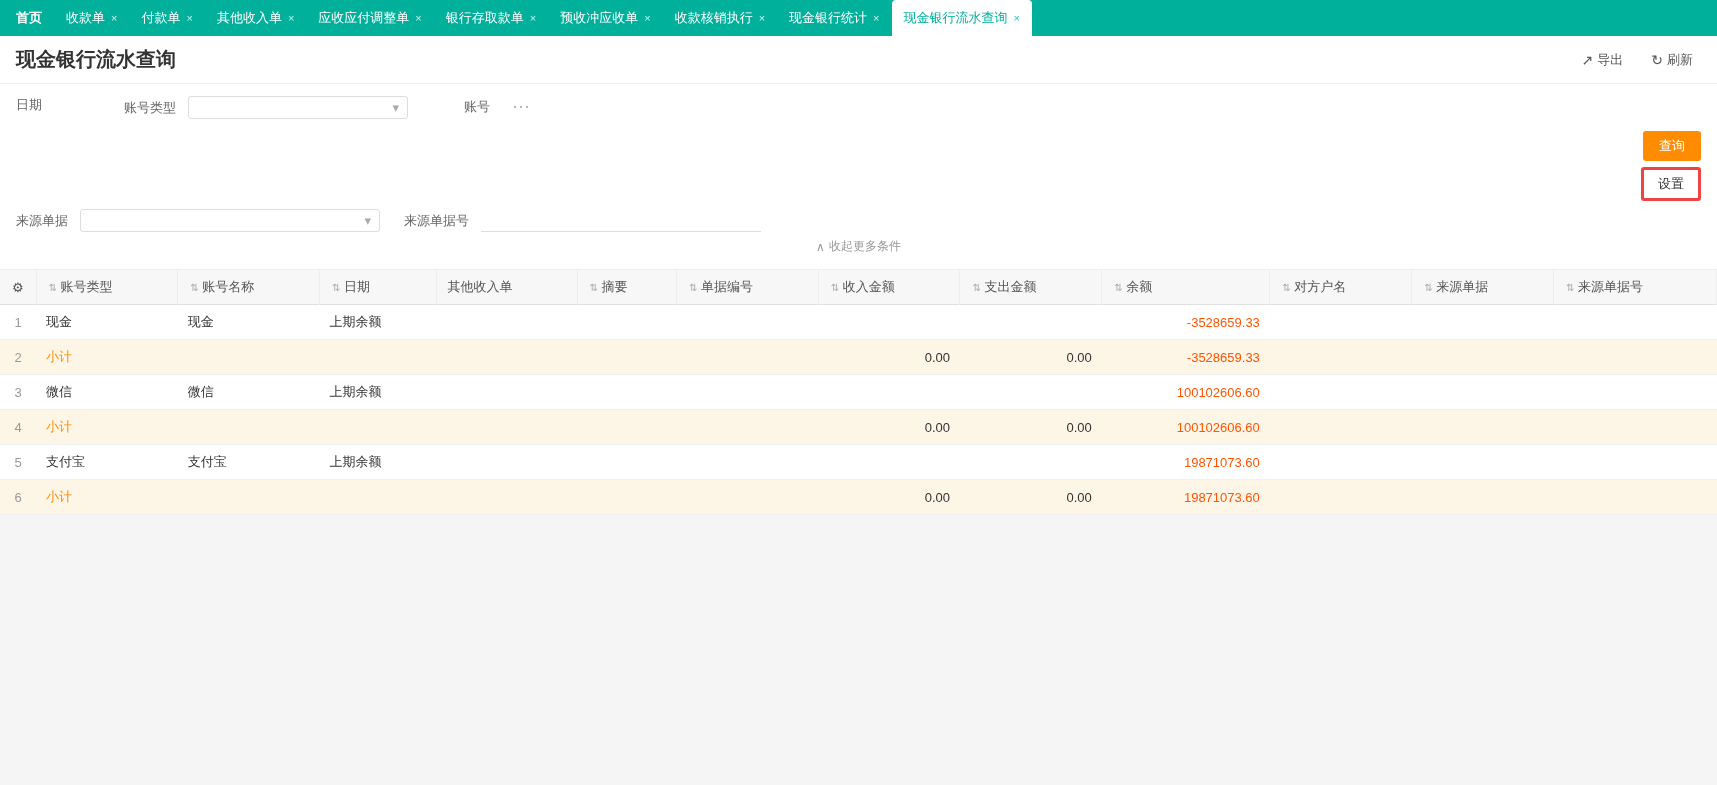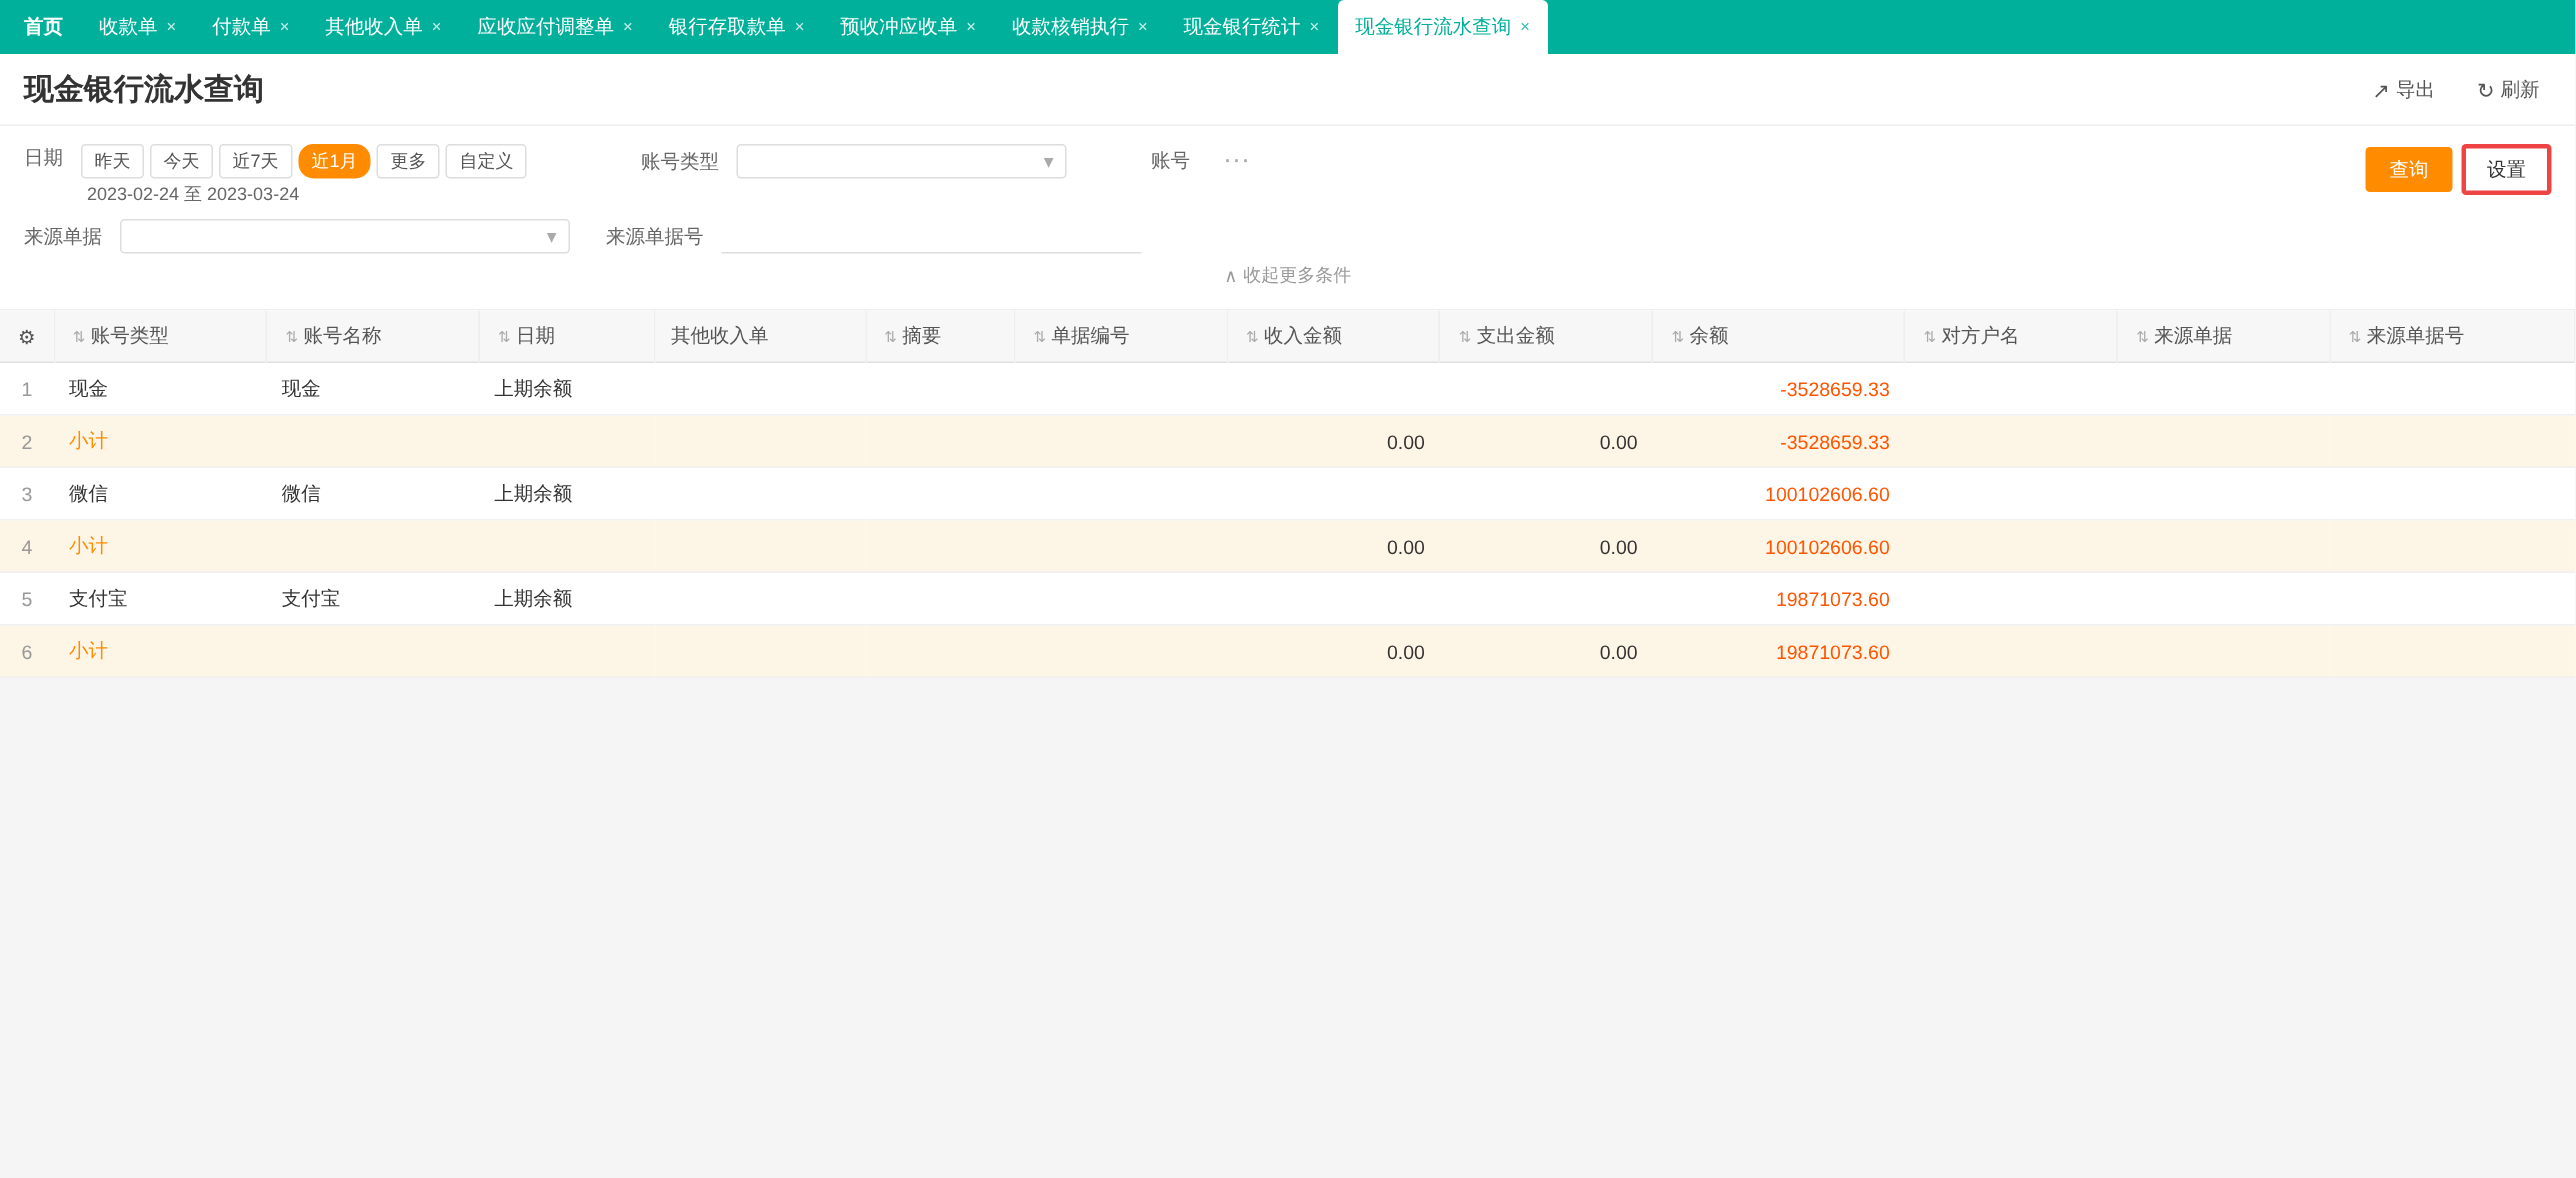--- a/index.html
+++ b/index.html
@@ -293,47 +293,36 @@
     </div>
   </div>
 </div>
 
 <div class="filter-area">
 
   <div style="display:flex; align-items:flex-start; gap:16px; margin-bottom:8px;">
 
     <div style="display:flex; align-items:flex-start; gap:6px;">
       <span class="filter-label">日期</span>
-      <div style="display:flex; flex-direction:column; gap:2px;">
-        <div class="filter-date-options">
-          <button class="date-btn">昨天</button>
-          <button class="date-btn">今天</button>
-          <button class="date-btn">近7天</button>
-          <button class="date-btn active">近1月</button>
-          <button class="date-btn">更多</button>
-          <button class="date-btn">自定义</button>
-        </div>
-        <span class="date-range">2023-02-24 至 2023-03-24</span>
-      </div>
     </div>
 
     <div style="display:flex; align-items:center; gap:6px; margin-left:60px;">
       <span class="filter-label">账号类型</span>
       <div class="filter-select" style="min-width:220px;">
         <span></span>
         <span style="color:#aaa;">▾</span>
       </div>
     </div>
 
     <div style="display:flex; align-items:center; gap:16px; margin-left:40px;">
       <span class="filter-label">账号</span>
       <span class="filter-dots">···</span>
     </div>
 
-    <div style="margin-left:auto; display:flex; flex-direction:row; gap:6px; align-items:center;">
+    <div style="margin-left:auto; display:flex; flex-direction:column; gap:6px; align-items:flex-end;margin-top:35px;">
       <button class="query-btn">查询</button>
       <button class="settings-btn">设置</button>
     </div>
   </div>
 
   <div class="filter-row-2">
     <div class="filter-group">
       <span class="filter-label">来源单据</span>
       <div class="filter-select" style="min-width:300px;">
         <span></span>

